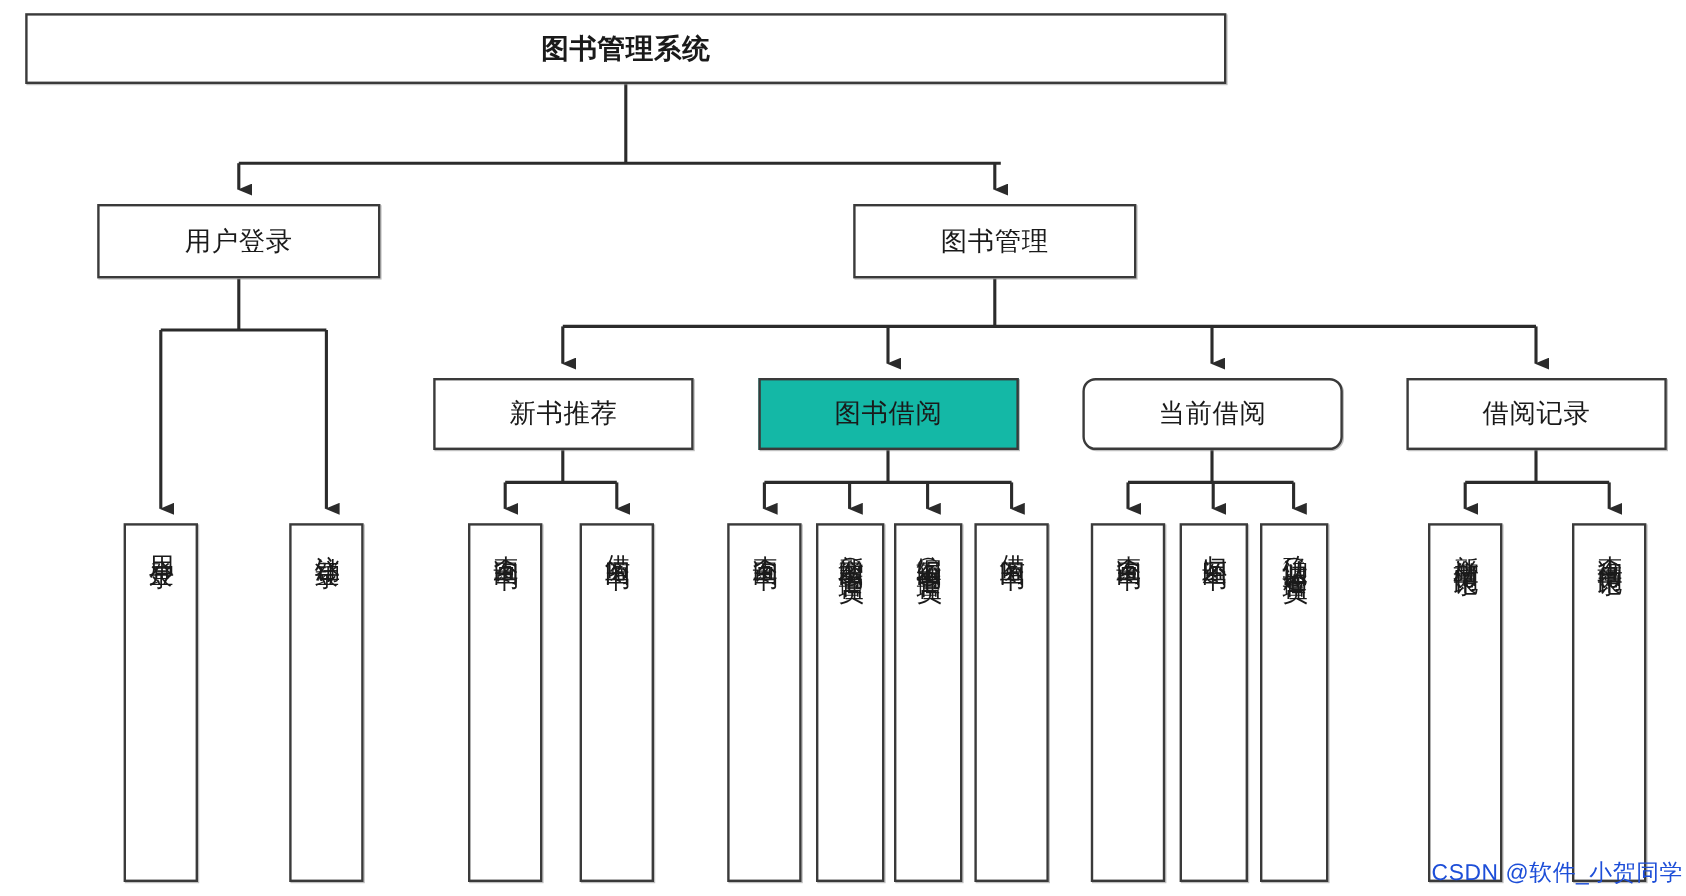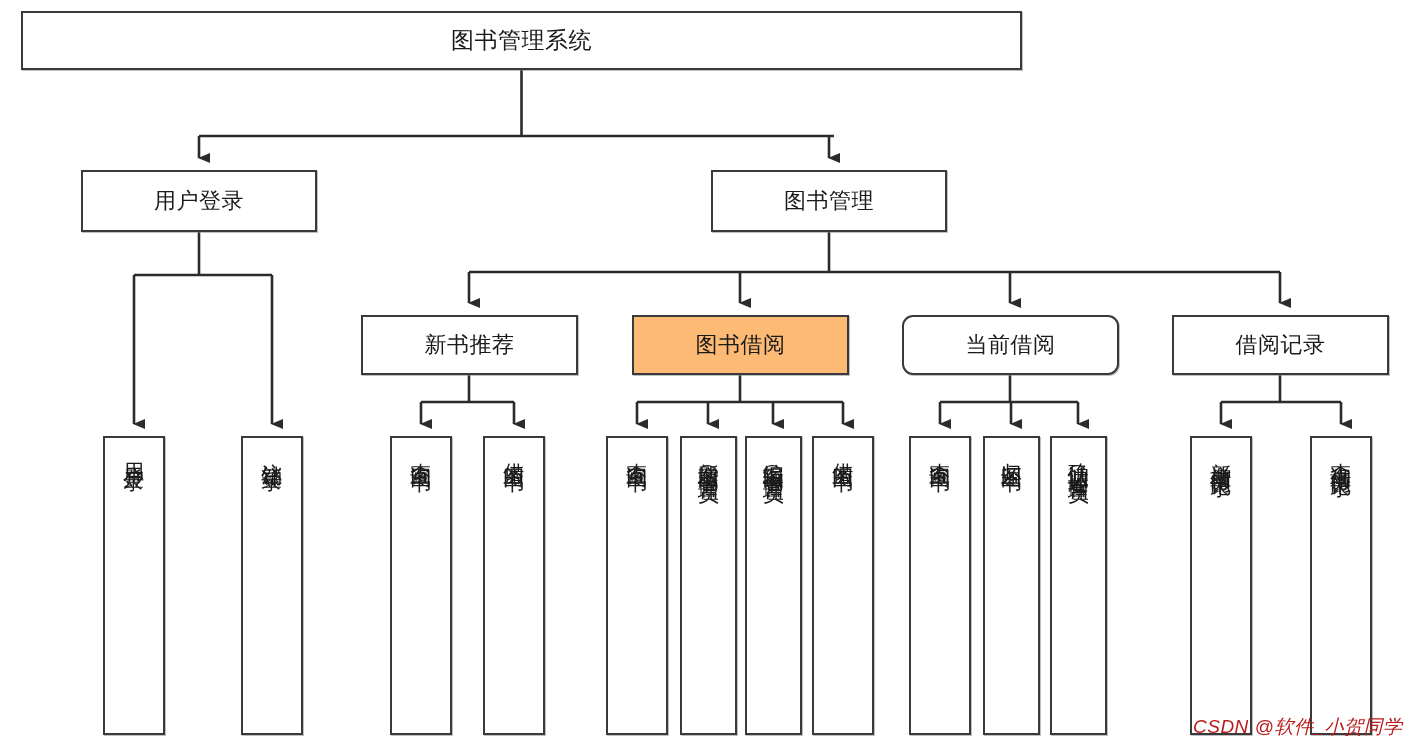--- a/index.html
+++ b/index.html
@@ -40,20 +40,21 @@
   }
   .node-label {
     display: block;
     line-height: 1.12;
     letter-spacing: 0.5px;
     white-space: nowrap;
   }
   
   .node.level-0 {
     font-size: 23px;
+    font-weight: bold;
   }
   
   .node.level-1, .node.level-2 {
     font-size: 22px;
   }
   
   .node.leaf {
     font-size: 21px;
     align-items: flex-start;
     justify-content: center;
@@ -137,21 +138,21 @@
   <div class="node level-1" id="node-l1-0" style="left: 81px; top: 170px; width: 236px; height: 62px; border-color: rgb(58, 58, 58); background: rgb(255, 255, 255); color: rgb(26, 26, 26);">
     <span class="node-label">用户登录</span>
   </div>
   <div class="node level-1" id="node-l1-1" style="left: 711px; top: 170px; width: 236px; height: 62px; border-color: rgb(58, 58, 58); background: rgb(255, 255, 255); color: rgb(26, 26, 26);">
     <span class="node-label">图书管理</span>
   </div>
 
   <div class="node level-2" id="node-l2-0" style="left: 361px; top: 315px; width: 217px; height: 60px; border-color: rgb(58, 58, 58); background: rgb(255, 255, 255); color: rgb(26, 26, 26);">
     <span class="node-label">新书推荐</span>
   </div>
-  <div class="node level-2" id="node-l2-1" style="left: 632px; top: 315px; width: 217px; height: 60px; border-color: rgb(58, 58, 58); background: #fdba74; color: rgb(26, 26, 26);">
+  <div class="node level-2" id="node-l2-1" style="left: 632px; top: 315px; width: 217px; height: 60px; border-color: rgb(58, 58, 58); background: #14b8a6; color: rgb(26, 26, 26);">
     <span class="node-label">图书借阅</span>
   </div>
   <div class="node level-2" id="node-l2-2" style="left: 902px; top: 315px; width: 217px; height: 60px; border-color: rgb(58, 58, 58); background: rgb(255, 255, 255); color: rgb(26, 26, 26); border-radius: 11px;">
     <span class="node-label">当前借阅</span>
   </div>
   <div class="node level-2" id="node-l2-3" style="left: 1172px; top: 315px; width: 217px; height: 60px; border-color: rgb(58, 58, 58); background: rgb(255, 255, 255); color: rgb(26, 26, 26); text-align: center;">
     <span class="node-label">借阅记录</span>
   </div>
 
   <div class="node leaf" id="node-leaf-0" style="left: 103px; top: 436px; width: 62px; height: 299px; border-color: rgb(58, 58, 58); background: rgb(255, 255, 255); color: rgb(26, 26, 26);">
@@ -187,15 +188,15 @@
   <div class="node leaf" id="node-leaf-10" style="left: 1050px; top: 436px; width: 57px; height: 299px; border-color: rgb(58, 58, 58); background: rgb(255, 255, 255); color: rgb(26, 26, 26);">
     <span class="node-label">确认归还（管理员）</span>
   </div>
   <div class="node leaf" id="node-leaf-11" style="left: 1190px; top: 436px; width: 62px; height: 299px; border-color: rgb(58, 58, 58); background: rgb(255, 255, 255); color: rgb(26, 26, 26);">
     <span class="node-label">新增借阅记录</span>
   </div>
   <div class="node leaf" id="node-leaf-12" style="left: 1310px; top: 436px; width: 62px; height: 299px; border-color: rgb(58, 58, 58); background: rgb(255, 255, 255); color: rgb(26, 26, 26);">
     <span class="node-label">查询借阅记录</span>
   </div>
 
-  <div class="watermark" id="watermark" style="left: 1193px; top: 714px; color: #b91c1c; font-style: italic;">CSDN @软件_小贺同学</div>
+  <div class="watermark" id="watermark" style="left: 1193px; top: 714px; color: #1d4ed8;">CSDN @软件_小贺同学</div>
 
 </div>
 
 </body></html>

